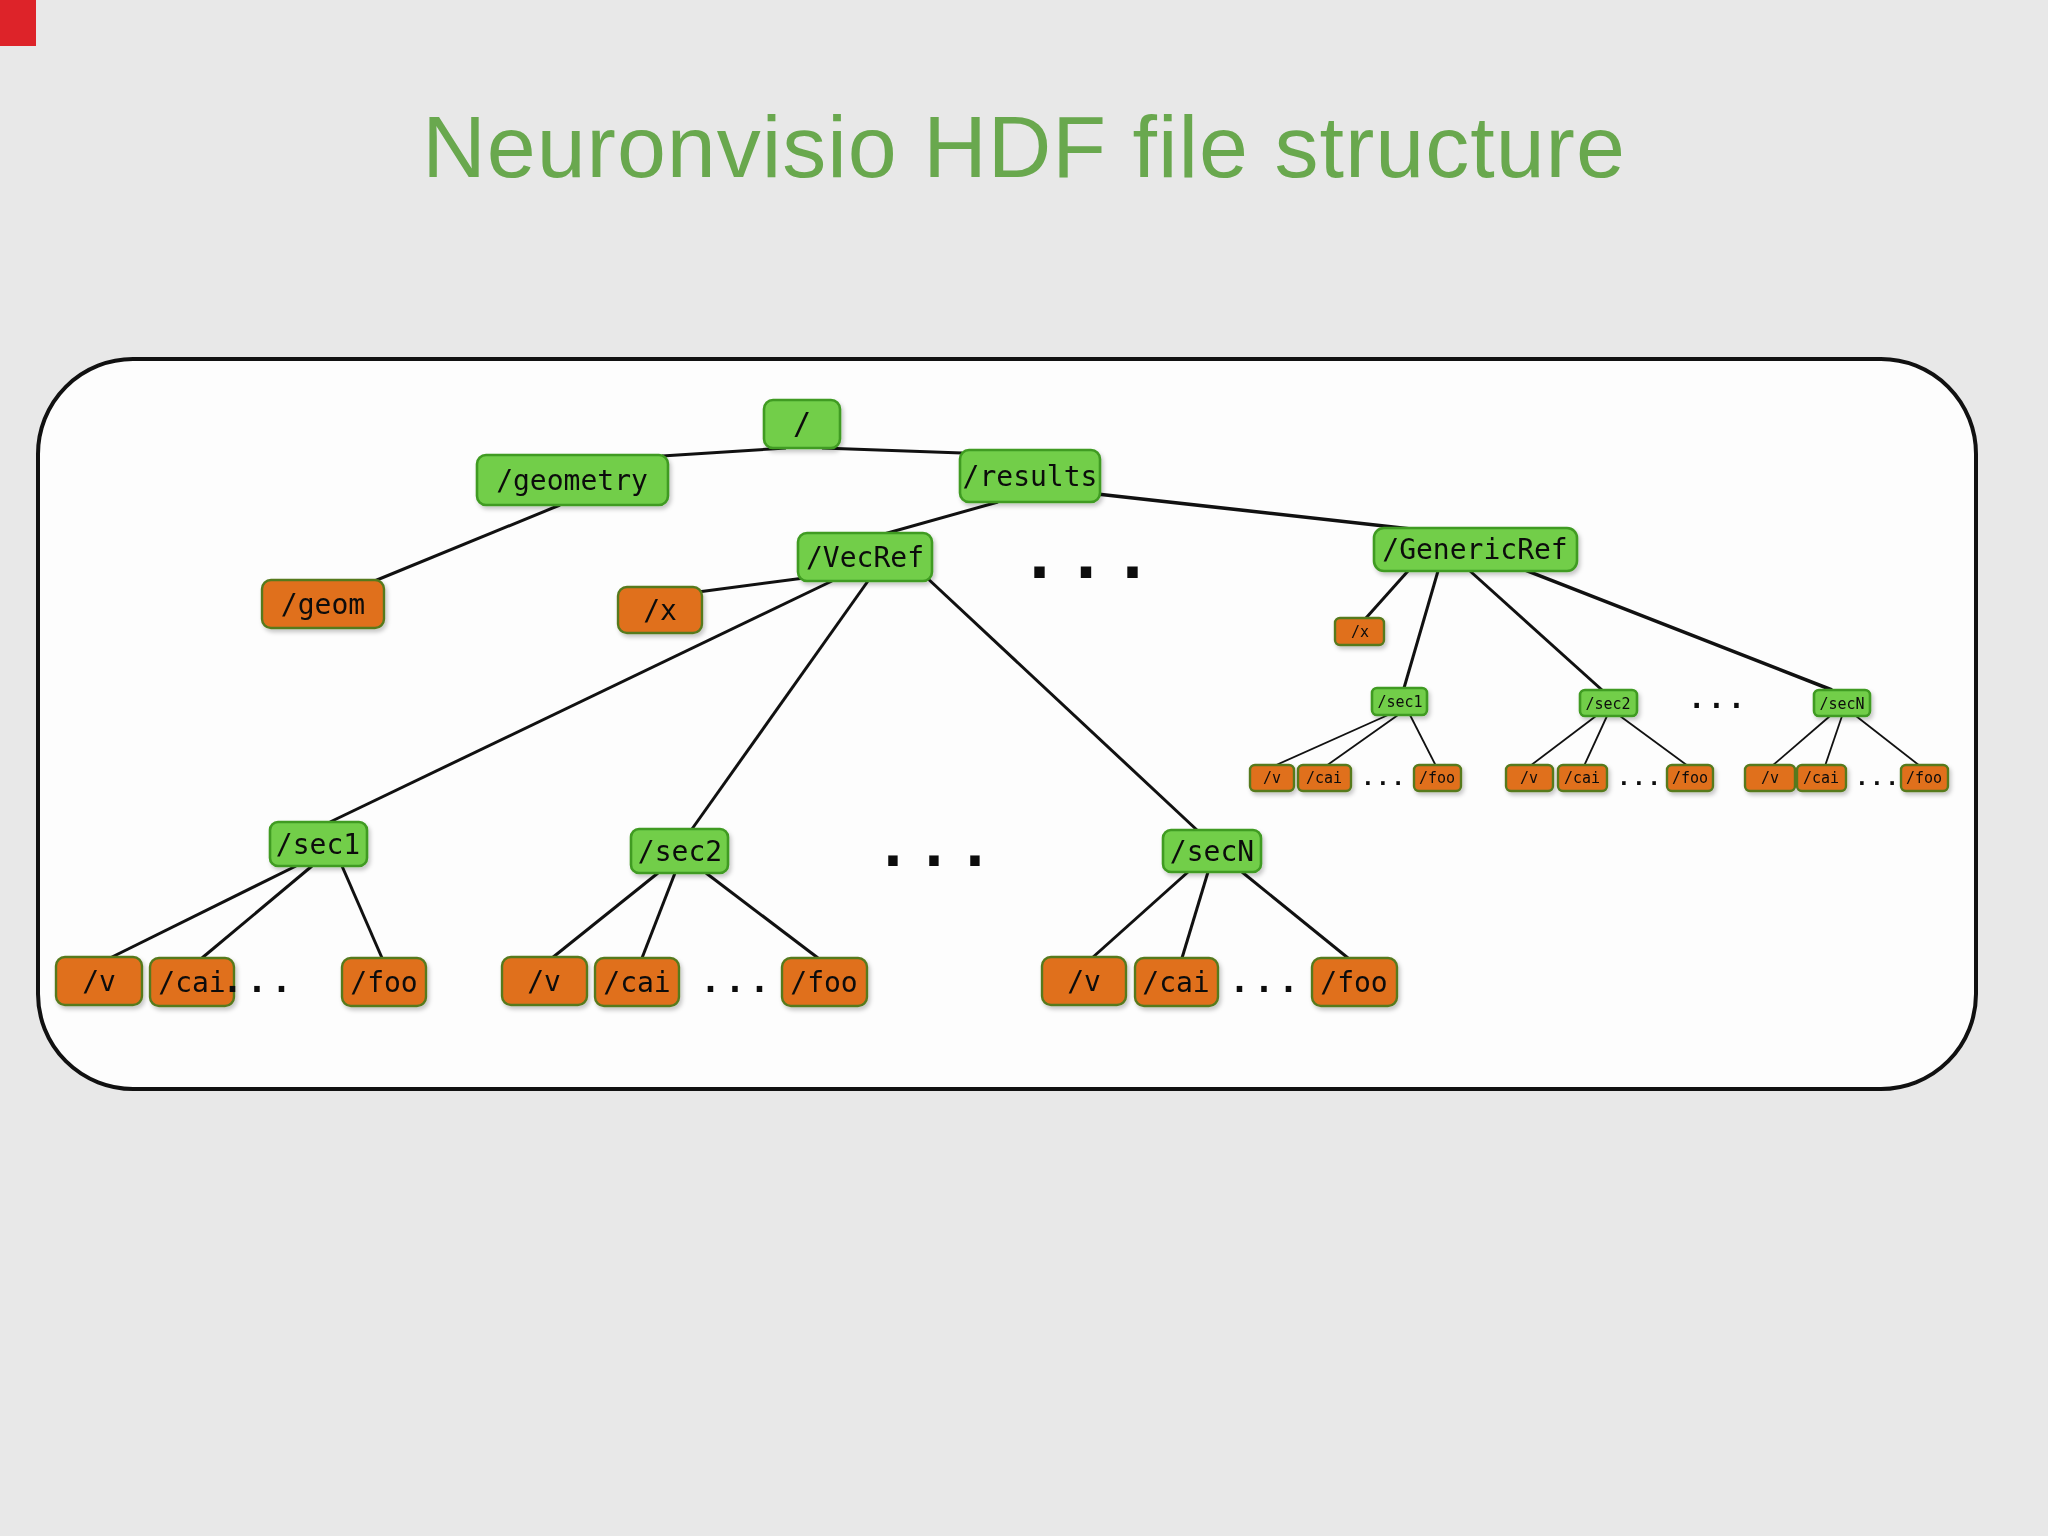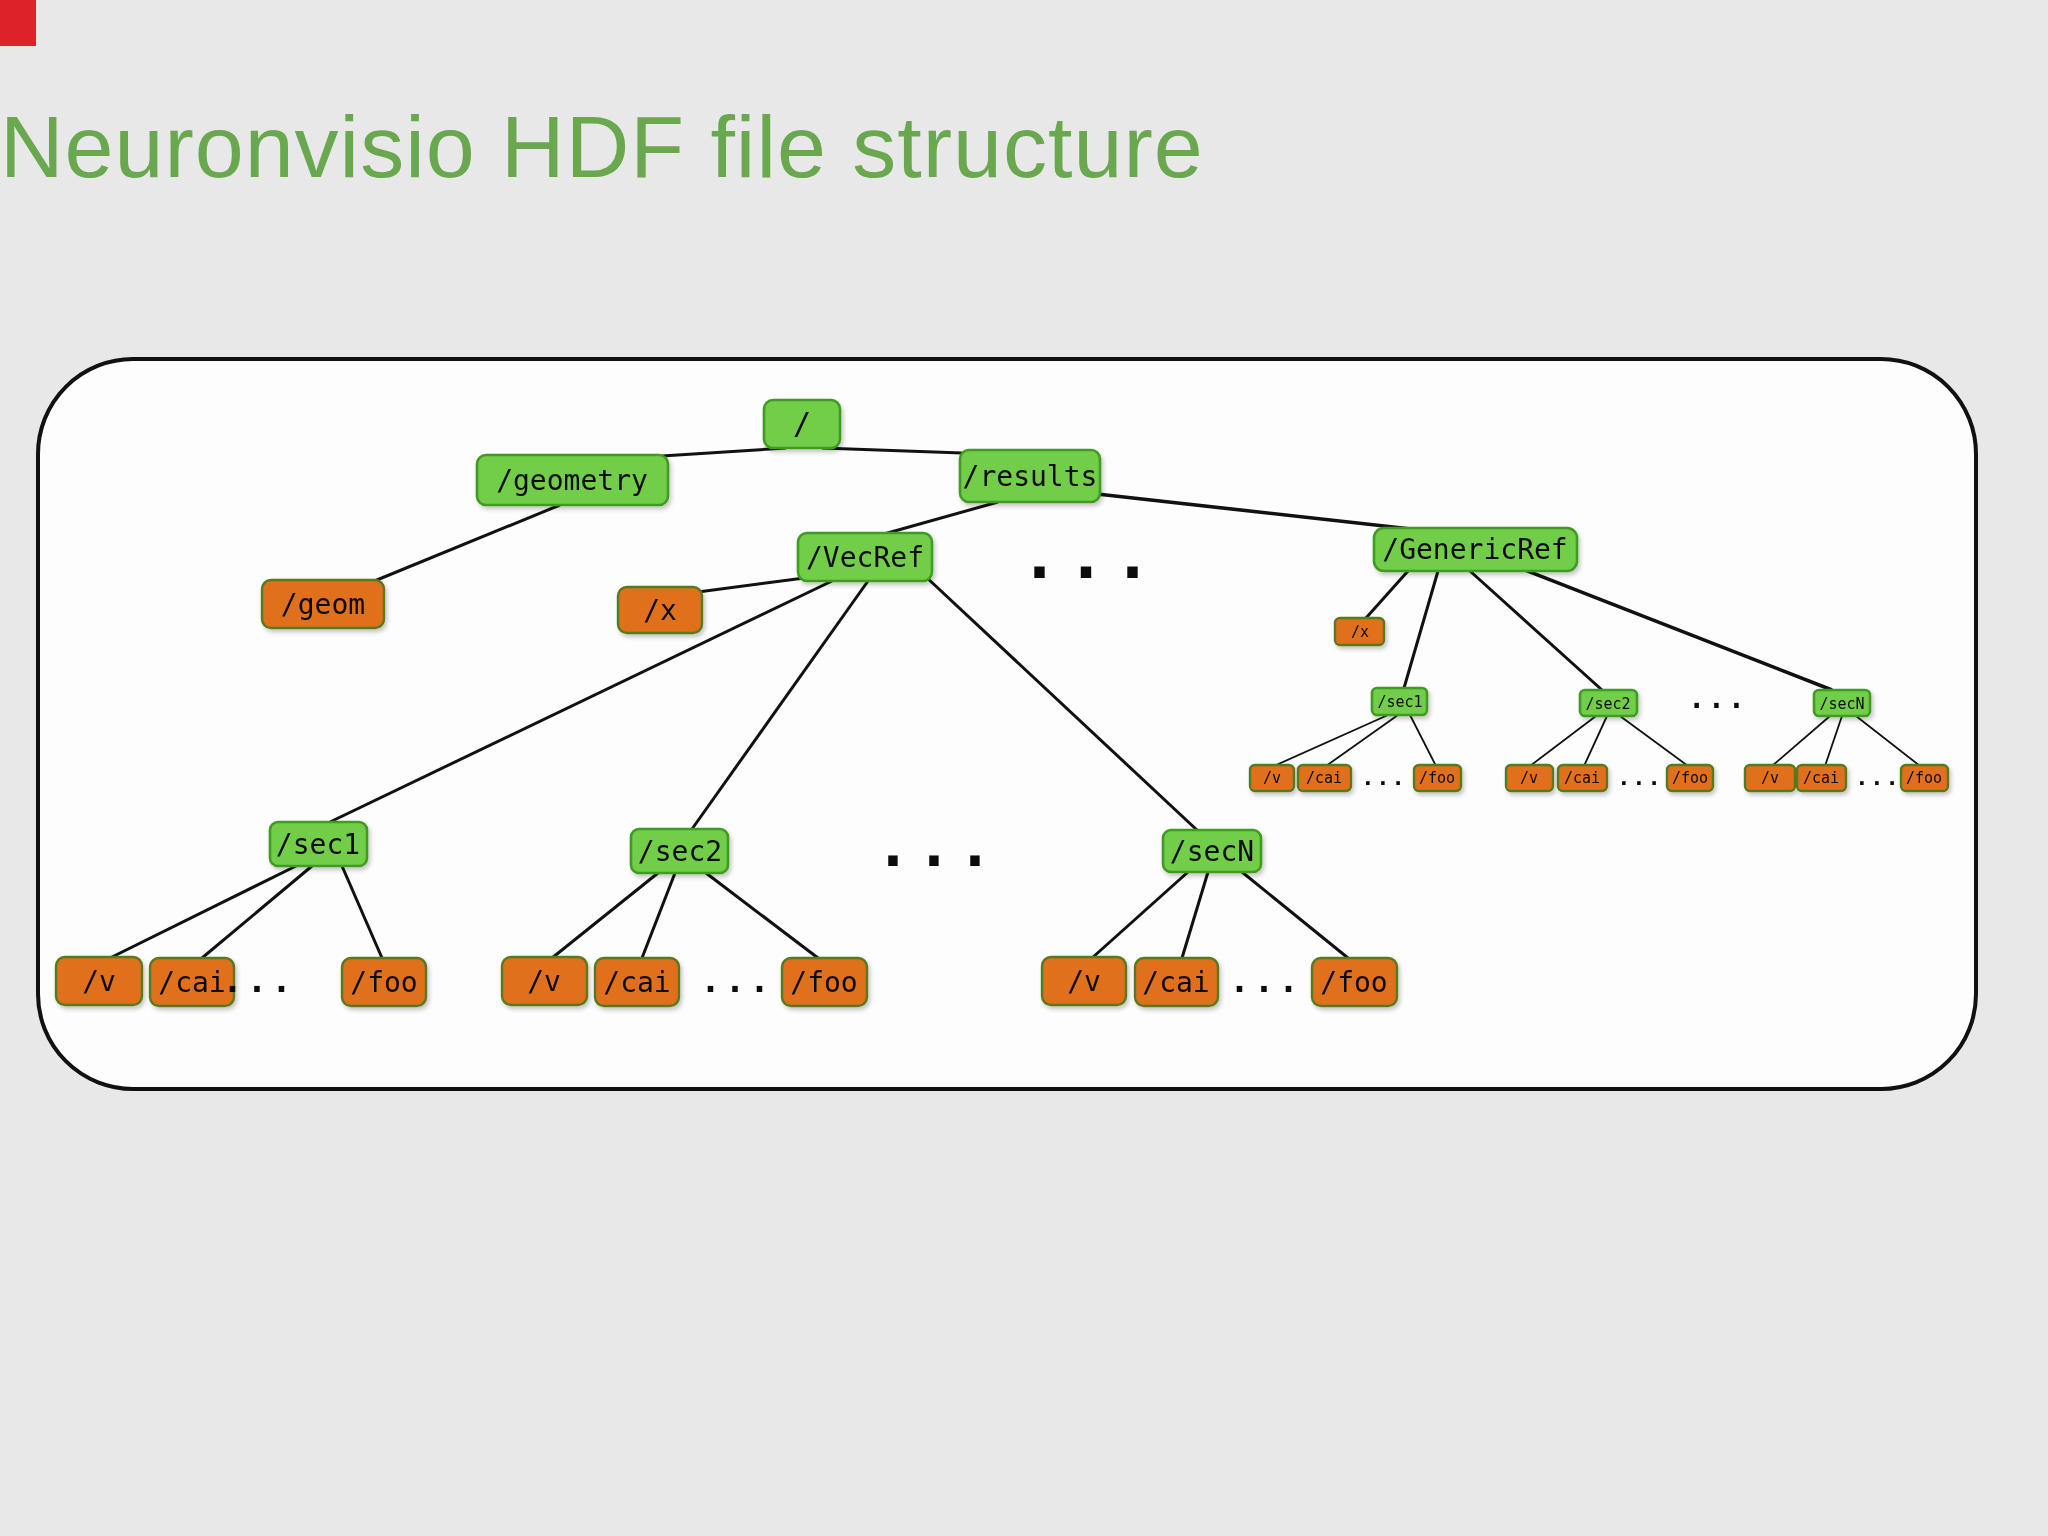--- a/index.html
+++ b/index.html
@@ -1,18 +1,18 @@
 <!DOCTYPE html>
 <html><head>
 <meta charset="utf-8">
 <style>
   html,body{margin:0;padding:0;background:#e8e8e8;width:2048px;height:1536px;overflow:hidden;}
   .stage{position:relative;width:2048px;height:1536px;background:#e8e8e8;font-family:"Liberation Sans",sans-serif;}
   .corner-marker{position:absolute;left:0;top:0;width:36px;height:46px;background:#dd2329;}
-  .title{position:absolute;left:0;right:0;top:96px;text-align:left;font-size:88px;letter-spacing:1px;color:#69a84e;font-family:"Liberation Sans",sans-serif;font-weight:400;}
+  .title{position:absolute;left:0;right:0;top:96px;text-align:center;font-size:88px;letter-spacing:1px;color:#69a84e;font-family:"Liberation Sans",sans-serif;font-weight:400;}
   svg{position:absolute;left:0;top:0;}
   .panel{fill:#fdfdfd;stroke:#111111;stroke-width:4;}
   .gbox{fill:#72ce4a;stroke:#3f9b21;stroke-width:2.6;}
   .obox{fill:#e0701d;stroke:#567a1e;stroke-width:2.4;}
   .ntext{font-family:"DejaVu Sans Mono",monospace;fill:#0c0c0c;text-anchor:middle;}
   .f-main{font-size:28px;}
   .f-root{font-size:30px;}
   .f-small{font-size:15px;}
   .edge{stroke:#111111;stroke-width:3;fill:none;}
   .edge-thick{stroke-width:3.6;}

